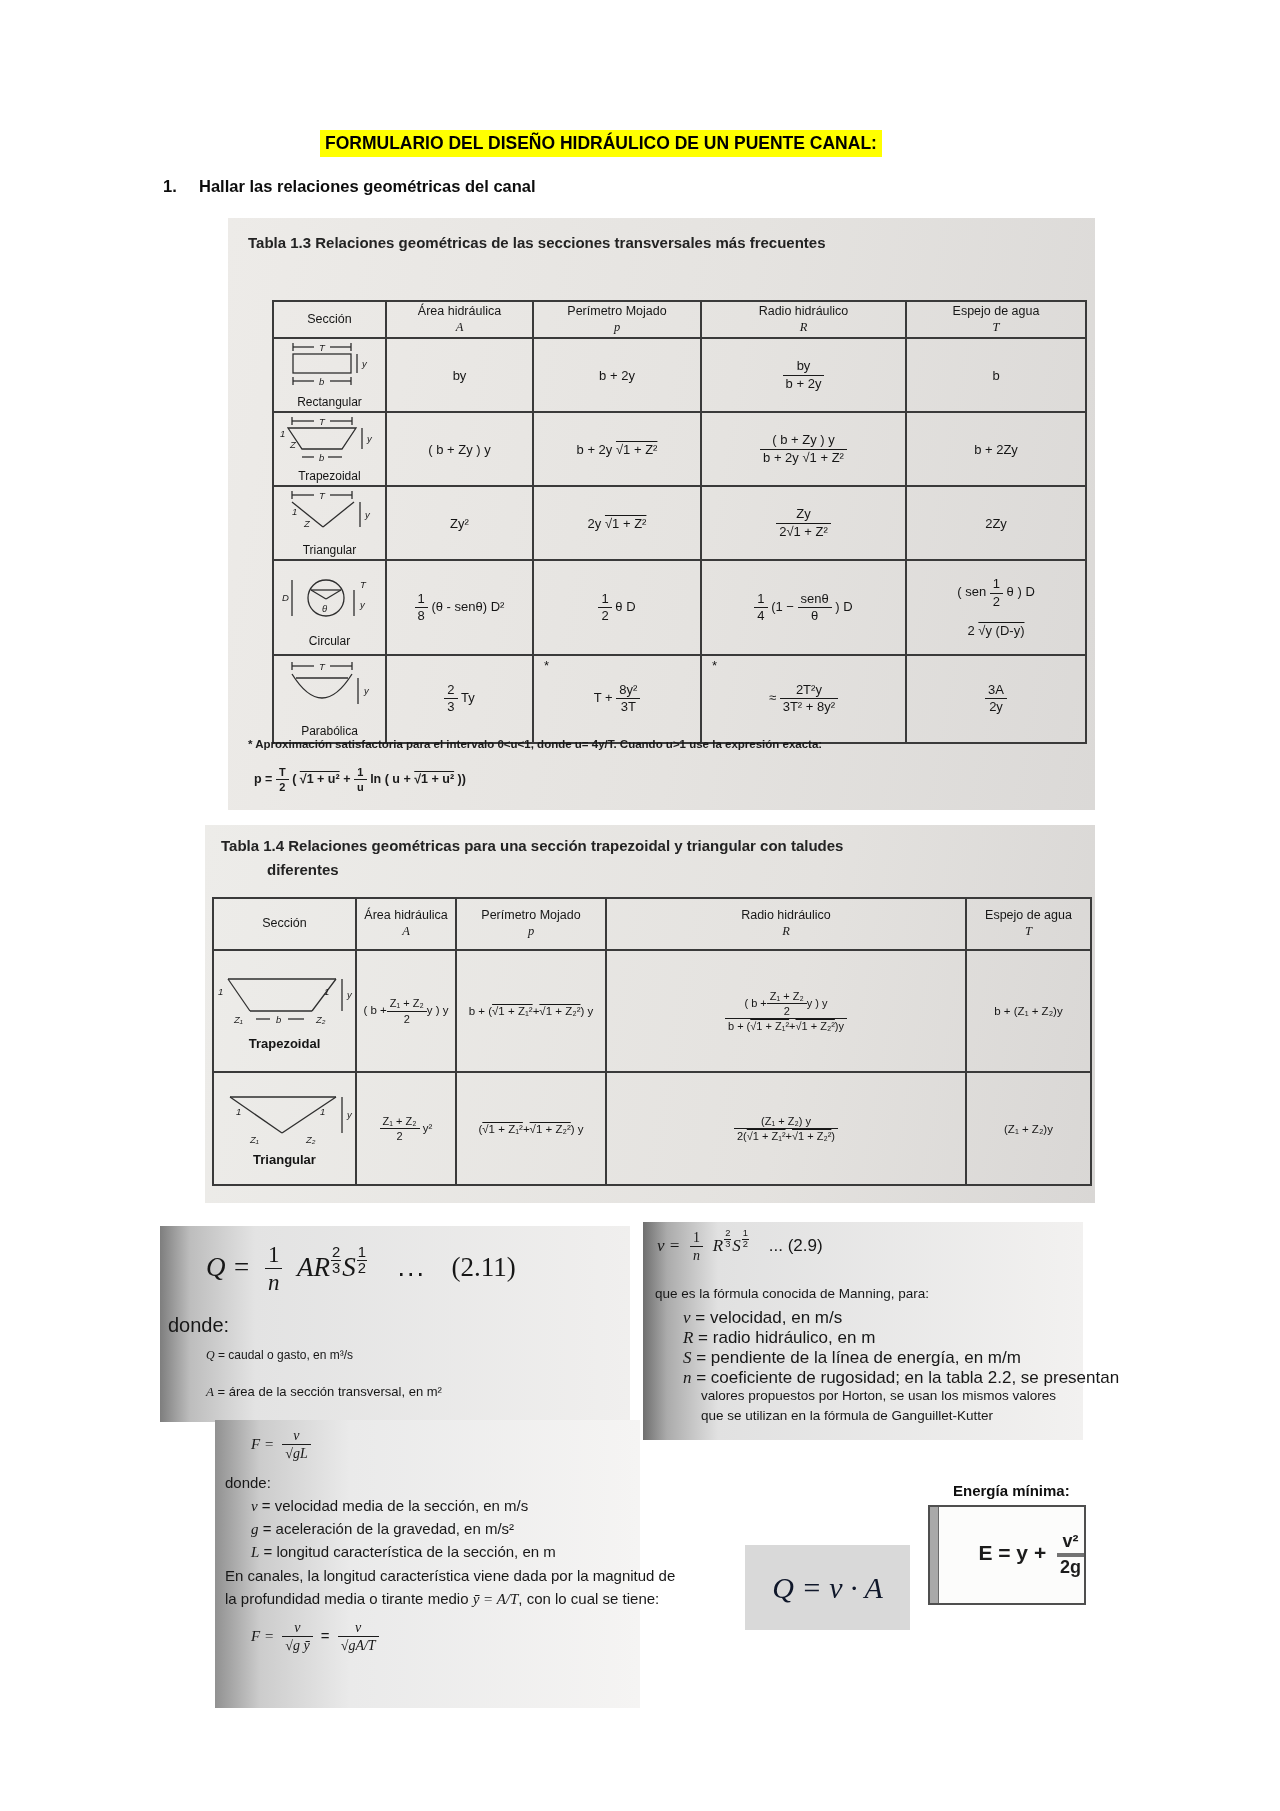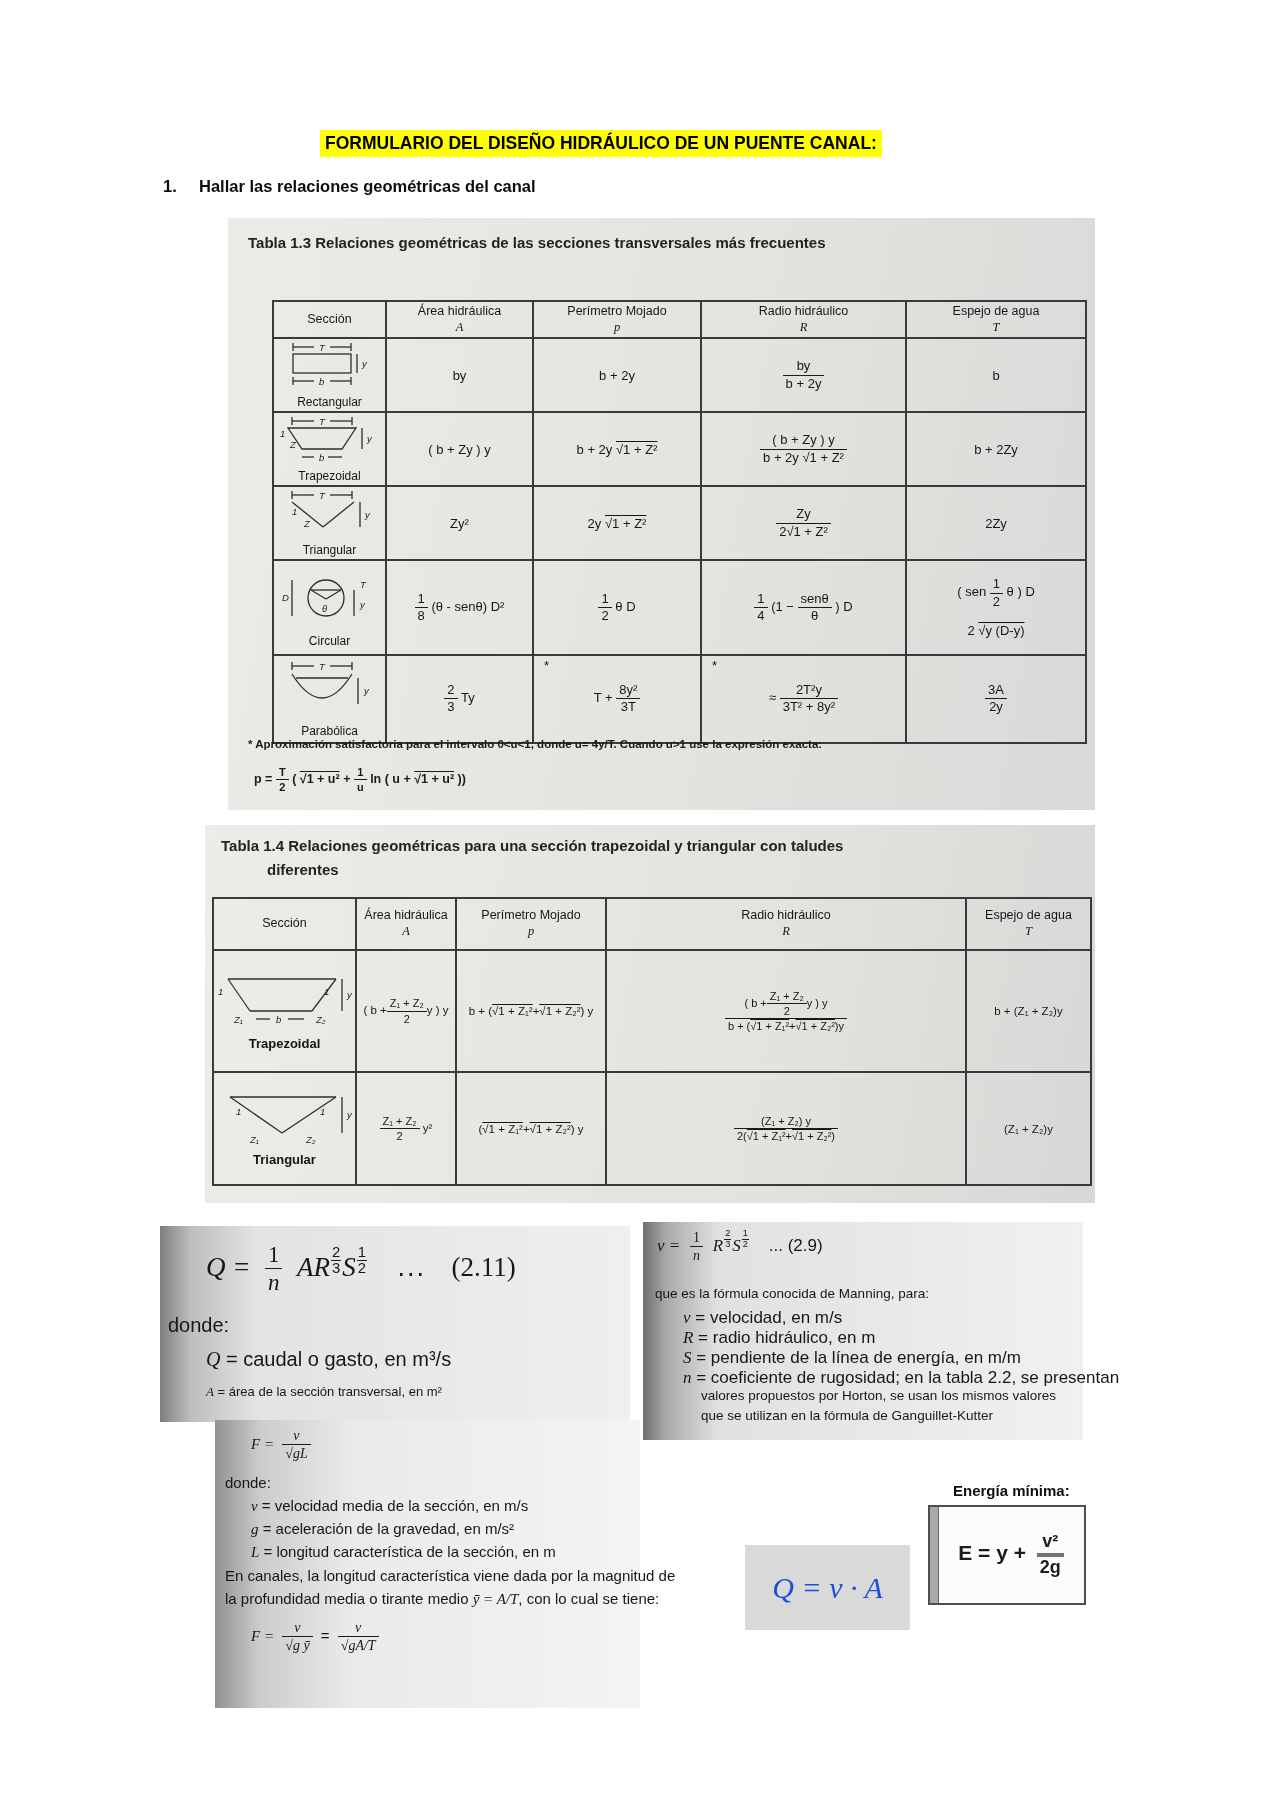--- a/index.html
+++ b/index.html
@@ -53,41 +53,41 @@
   .mi{font-family:"Liberation Serif",serif;font-style:italic}
   .expf{display:inline-block;vertical-align:text-top;text-align:center;line-height:1;
     font-size:55%;font-style:normal;transform:translateY(-7px);margin:0 1px}
   .expf>.n{display:block;border-bottom:1px solid #1b1b1b;padding:0 1px}
   .expf>.d{display:block}
   .q-formula{position:absolute;left:46px;top:16px;font-size:27px;white-space:nowrap}
   .q-formula .fr{font-size:23px;margin:0 7px;font-family:"Liberation Serif",serif}
   .q-dots{margin-left:22px;letter-spacing:2px}
   .q-eqnum{margin-left:18px;font-family:"Liberation Serif",serif}
   .q-donde{position:absolute;left:8px;top:88px;font-size:20px}
-  .q-def1{position:absolute;left:46px;top:122px;font-size:20px}
+  .q-def1{position:absolute;left:46px;top:122px;font-size:12px}
   .q-def2{position:absolute;left:46px;top:158px;font-size:13px}
   .deff::first-letter{font-family:"Liberation Serif",serif;font-style:italic}
 
   .v-formula{position:absolute;left:14px;top:8px;font-size:17px;white-space:nowrap}
   .v-formula .fr{font-size:14px;margin:0 5px;font-family:"Liberation Serif",serif}
   .v-intro{position:absolute;left:12px;top:64px;font-size:13.5px}
   .v-def{position:absolute;left:40px;font-size:17px;white-space:nowrap}
   .v-cont{position:absolute;left:58px;font-size:13.5px;white-space:nowrap}
 
   .f-line{position:absolute;font-size:15px;white-space:nowrap}
   .f-math{font-size:15px}
   .f-math .fr{font-size:14px;margin:0 4px;font-family:"Liberation Serif",serif}
 
   .qva{position:absolute;left:745px;top:1545px;width:165px;height:85px;background:#d9d9d9;
     display:flex;align-items:center;justify-content:center}
-  .qva span{font-family:"Liberation Serif",serif;font-style:italic;font-size:30px;color:#1d4ed8}
+  .qva span{font-family:"Liberation Serif",serif;font-style:italic;font-size:30px;color:#0f172a}
 
   .emin-label{position:absolute;left:953px;top:1482px;font-weight:bold;font-size:15px;color:#0f0f0f}
   .emin-box{position:absolute;left:928px;top:1505px;width:158px;height:100px;border:2px solid #4f4f4f;
-    background:#fcfcfb;display:flex;align-items:center;justify-content:center}
+    background:#fcfcfb;display:flex;align-items:center;justify-content:flex-end}
   .emin-strip{position:absolute;left:0;top:0;bottom:0;width:9px;background:#a9a9a9;border-right:1px solid #6a6a6a}
   .emin-f{font-weight:bold;font-size:21px;color:#1c1c1c;margin-left:8px;white-space:nowrap}
   .emin-f .fr{font-size:18px;margin-left:5px;font-weight:bold}
   .emin-f .fr>.n{border-bottom:4px solid #737373}
 </style>
 </head>
 <body>
 
 <div class="page">
 

